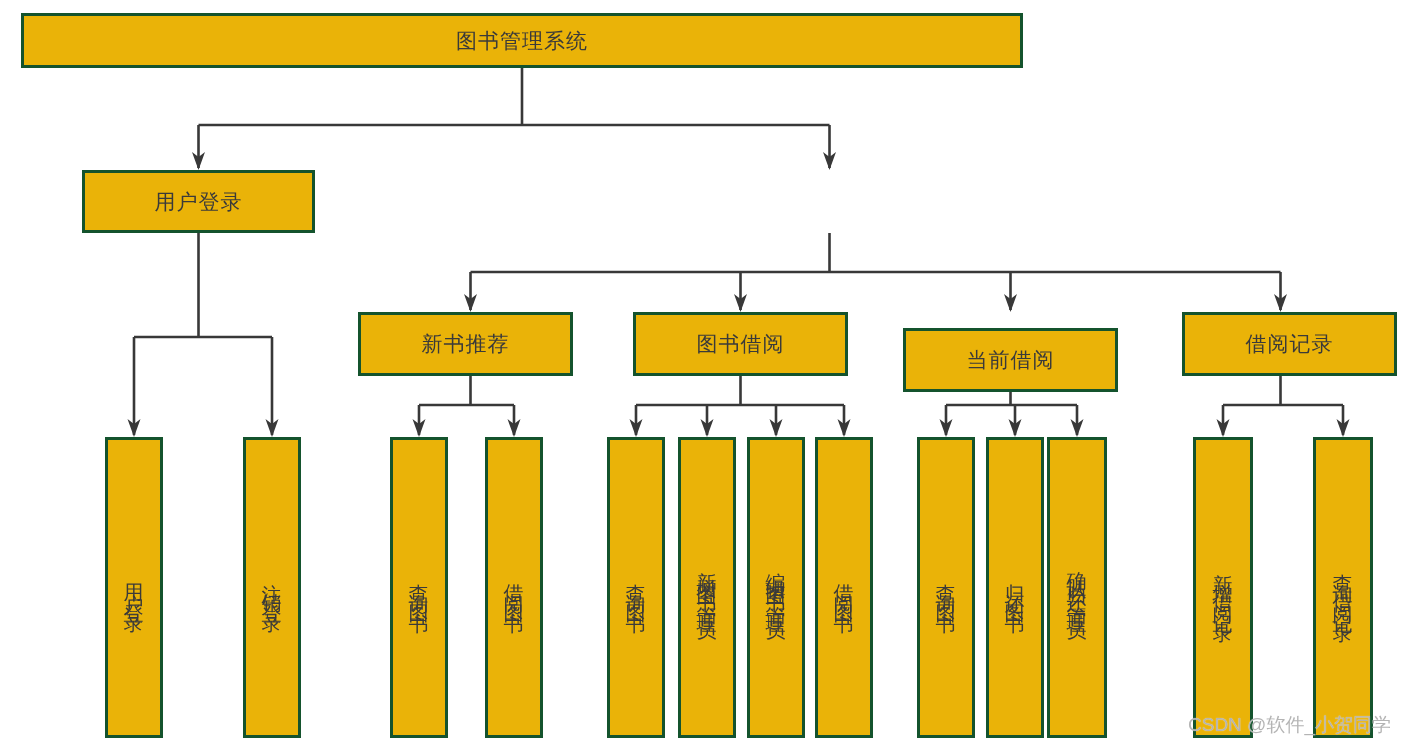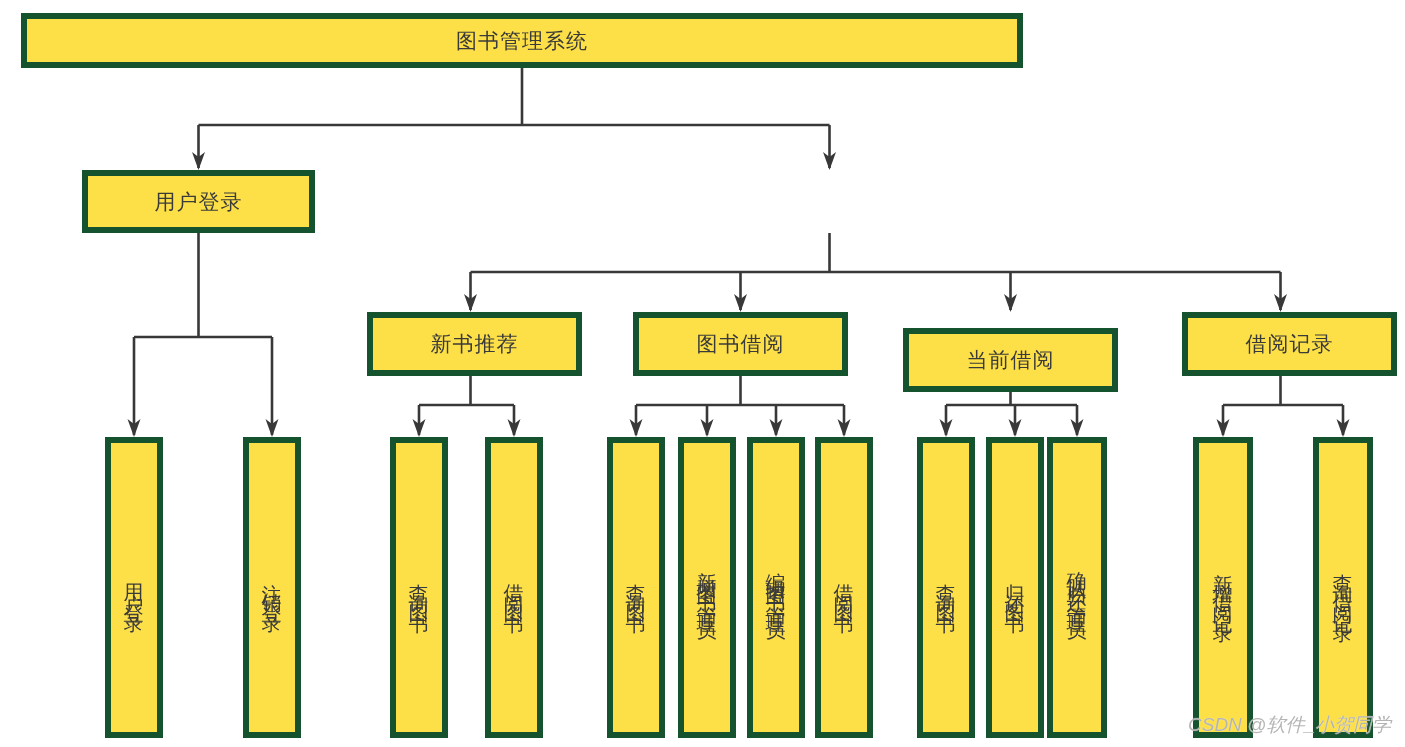--- a/index.html
+++ b/index.html
@@ -7,22 +7,22 @@
     position:relative;
     width:1405px;height:747px;
     background:#ffffff;
     font-family:"Liberation Sans","DejaVu Sans",sans-serif;
     overflow:hidden;
   }
   svg.connectors{position:absolute;left:0;top:0;z-index:1;}
   .node{
     position:absolute;
     box-sizing:border-box;
-    background:#fde047;
-    border:6px solid #14532d;
+    background:#eab308;
+    border:3px solid #14532d;
     display:flex;align-items:center;justify-content:center;
     color:#3a3a3a;
     z-index:2;
   }
   .node span{display:block;}
   .hlabel{font-size:21px;letter-spacing:1px;white-space:nowrap;}
   .vert span{
     writing-mode:vertical-rl;
     text-orientation:mixed;
     font-size:20px;
@@ -33,21 +33,20 @@
   .vert.long span{letter-spacing:7px;}
   .watermark{
     position:absolute;
     left:1188px;top:712px;
     width:210px;
     font-size:19px;
     color:rgba(176,176,176,0.95);
     text-shadow:0 0 1px rgba(255,255,255,0.8);
     white-space:nowrap;
     z-index:5;
-    font-style:italic;
   }
 </style>
 </head>
 <body>
 
 <div class="canvas">
 
   <svg class="connectors" width="1405" height="747" viewBox="0 0 1405 747">
     <g stroke="#383838" stroke-width="2.6" fill="none">
 
@@ -91,21 +90,21 @@
   </svg>
 
   <div class="node hlabel" style="left:21px;top:13px;width:1002px;height:55px;">
     <span>图书管理系统</span>
   </div>
 
   <div class="node hlabel" style="left:82px;top:170px;width:233px;height:63px;">
     <span>用户登录</span>
   </div>
 
-  <div class="node hlabel" style="left:367px;top:312px;width:215px;height:64px;">
+  <div class="node hlabel" style="left:358px;top:312px;width:215px;height:64px;">
     <span>新书推荐</span>
   </div>
   <div class="node hlabel" style="left:633px;top:312px;width:215px;height:64px;">
     <span>图书借阅</span>
   </div>
   <div class="node hlabel" style="left:903px;top:328px;width:215px;height:64px;">
     <span>当前借阅</span>
   </div>
   <div class="node hlabel" style="left:1182px;top:312px;width:215px;height:64px;">
     <span>借阅记录</span>

